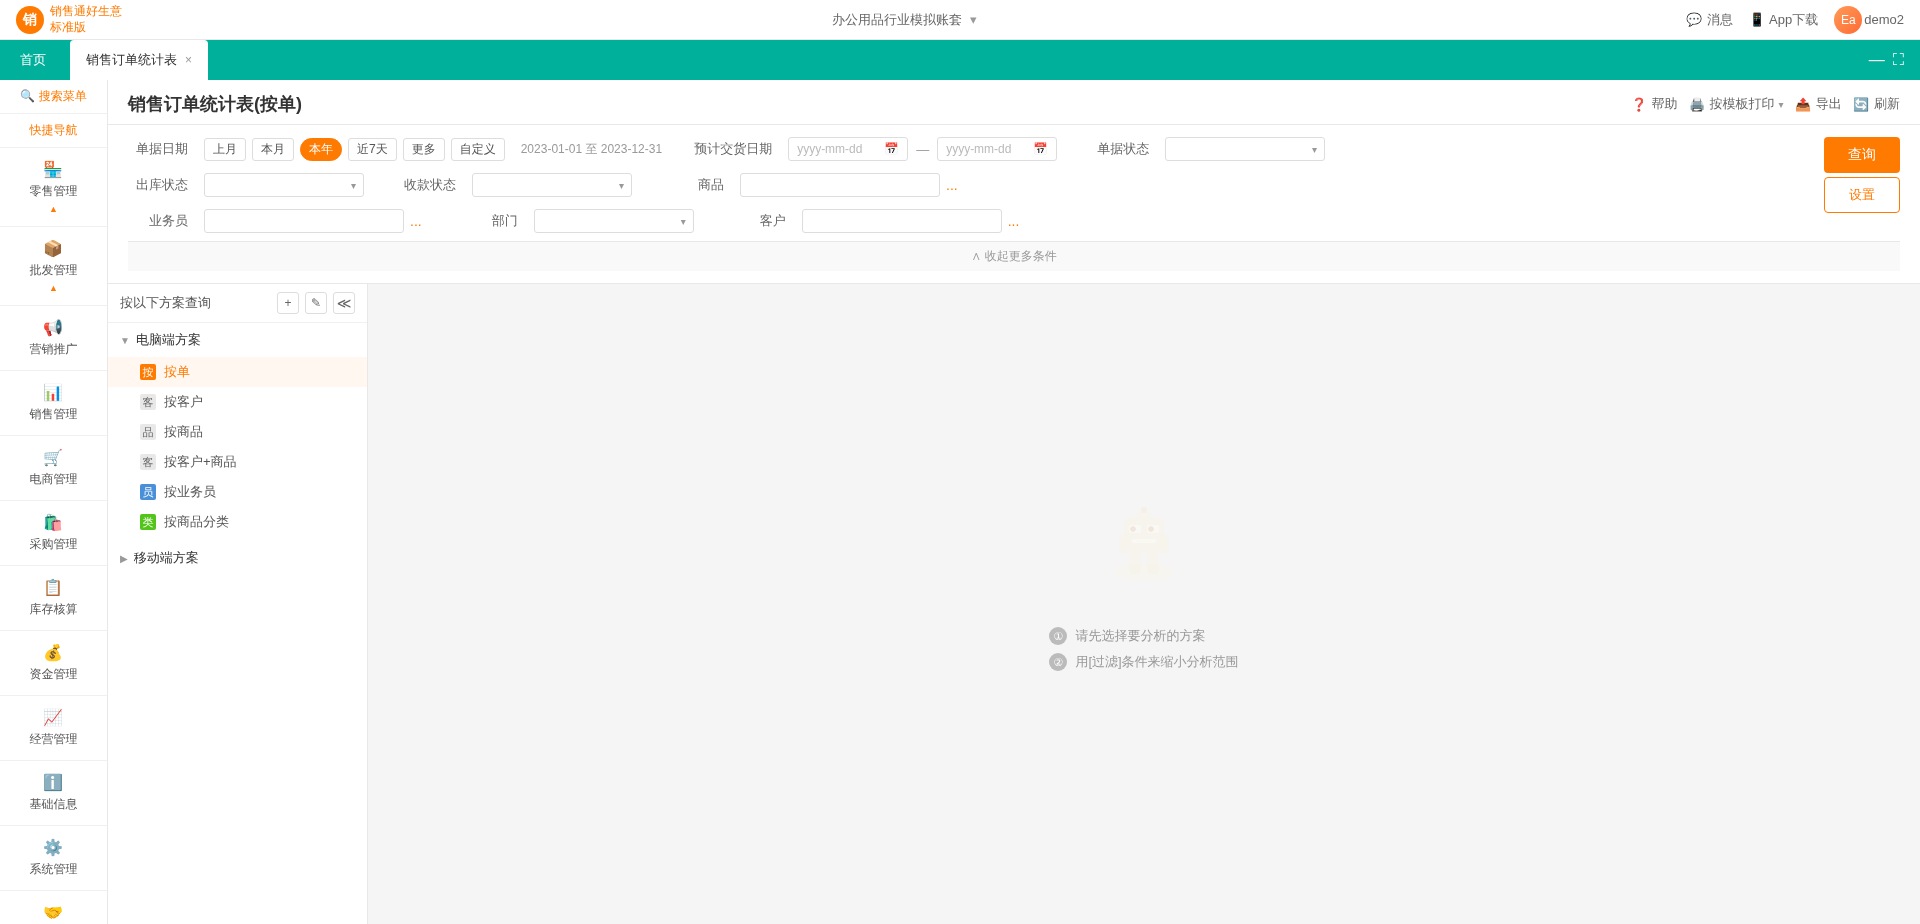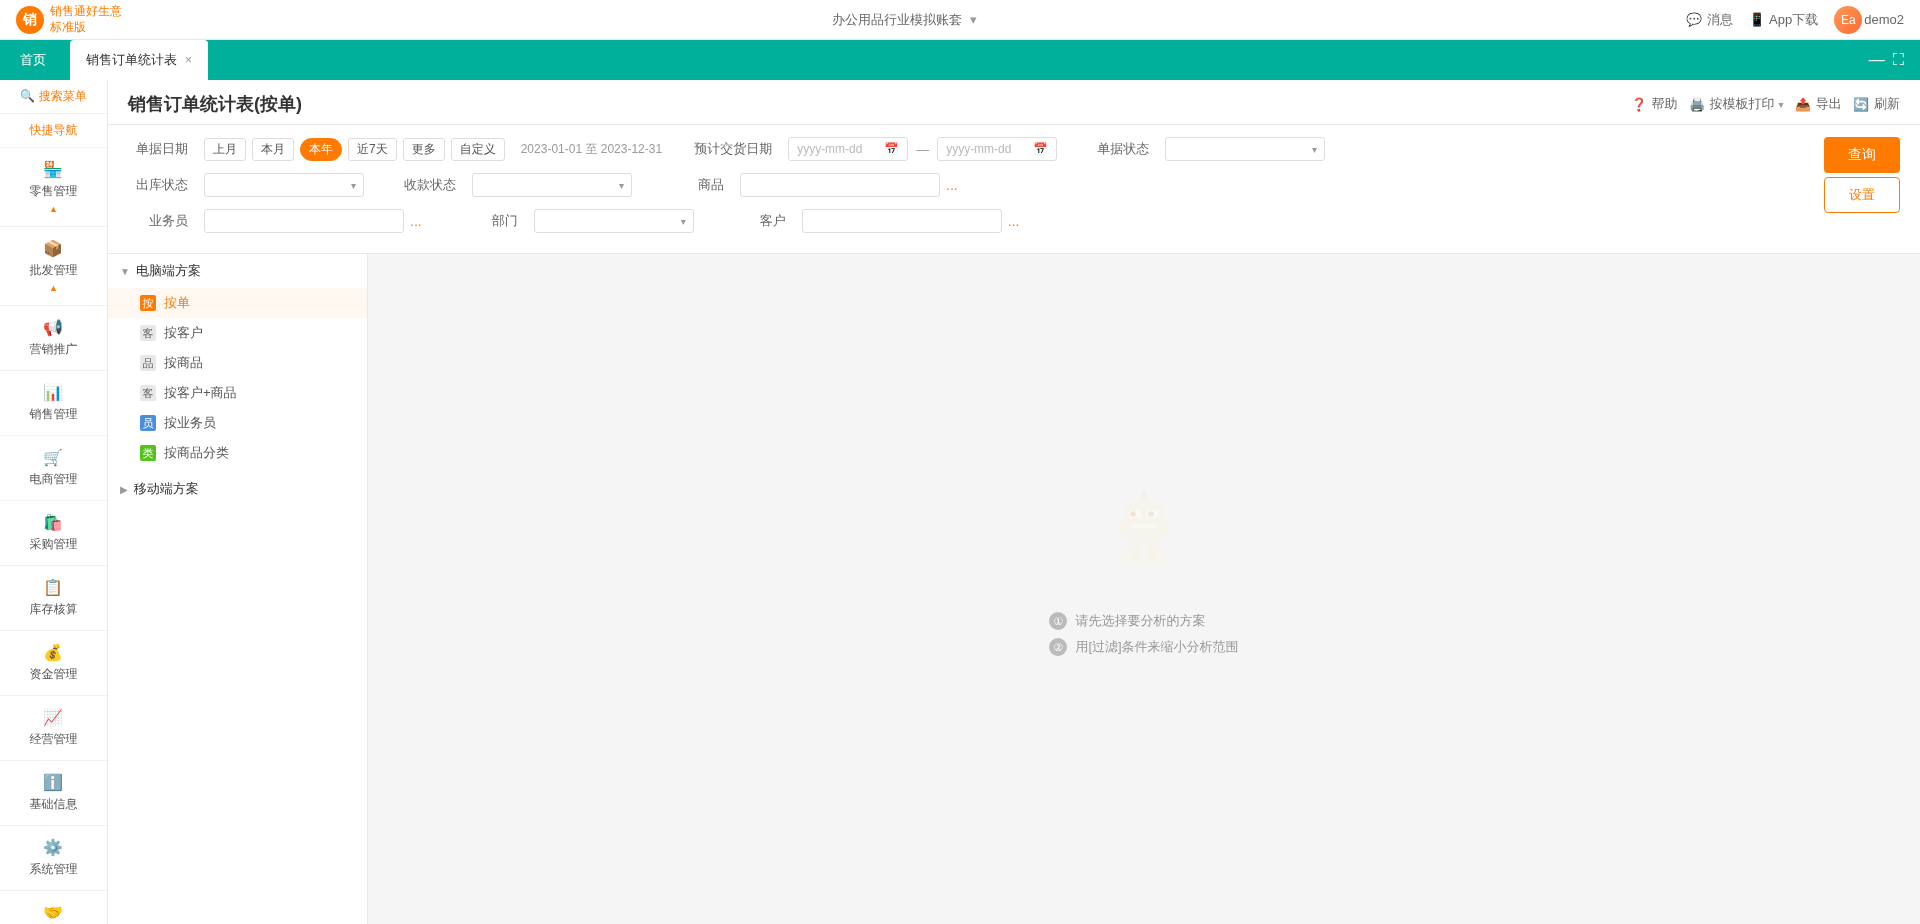--- a/index.html
+++ b/index.html
@@ -318,25 +318,37 @@
             </div>
           </div>
         </div>
 
         <div class="btn-group-right">
           <button class="query-btn">查询</button>
           <button class="reset-btn">设置</button>
         </div>
       </div>
 
+      <div class="collapse-bar">
+        <span>∧ </span>
+        <span>收起更多条件</span>
+      </div>
     </div>
 
     <div class="content-body">
 
       <div class="scheme-panel">
+        <div class="scheme-header">
+          <span class="scheme-header-label">按以下方案查询</span>
+          <div class="scheme-header-actions">
+            <div class="scheme-action-btn">+</div>
+            <div class="scheme-action-btn">✎</div>
+            <div class="scheme-collapse-btn">≪</div>
+          </div>
+        </div>
 
         <div class="scheme-group-header">
           <span class="scheme-group-arrow">▼</span>
           <span class="scheme-group-label">电脑端方案</span>
         </div>
 
         <div class="scheme-item active">
           <div class="scheme-item-icon orange">按</div>
           <span>按单</span>
         </div>

